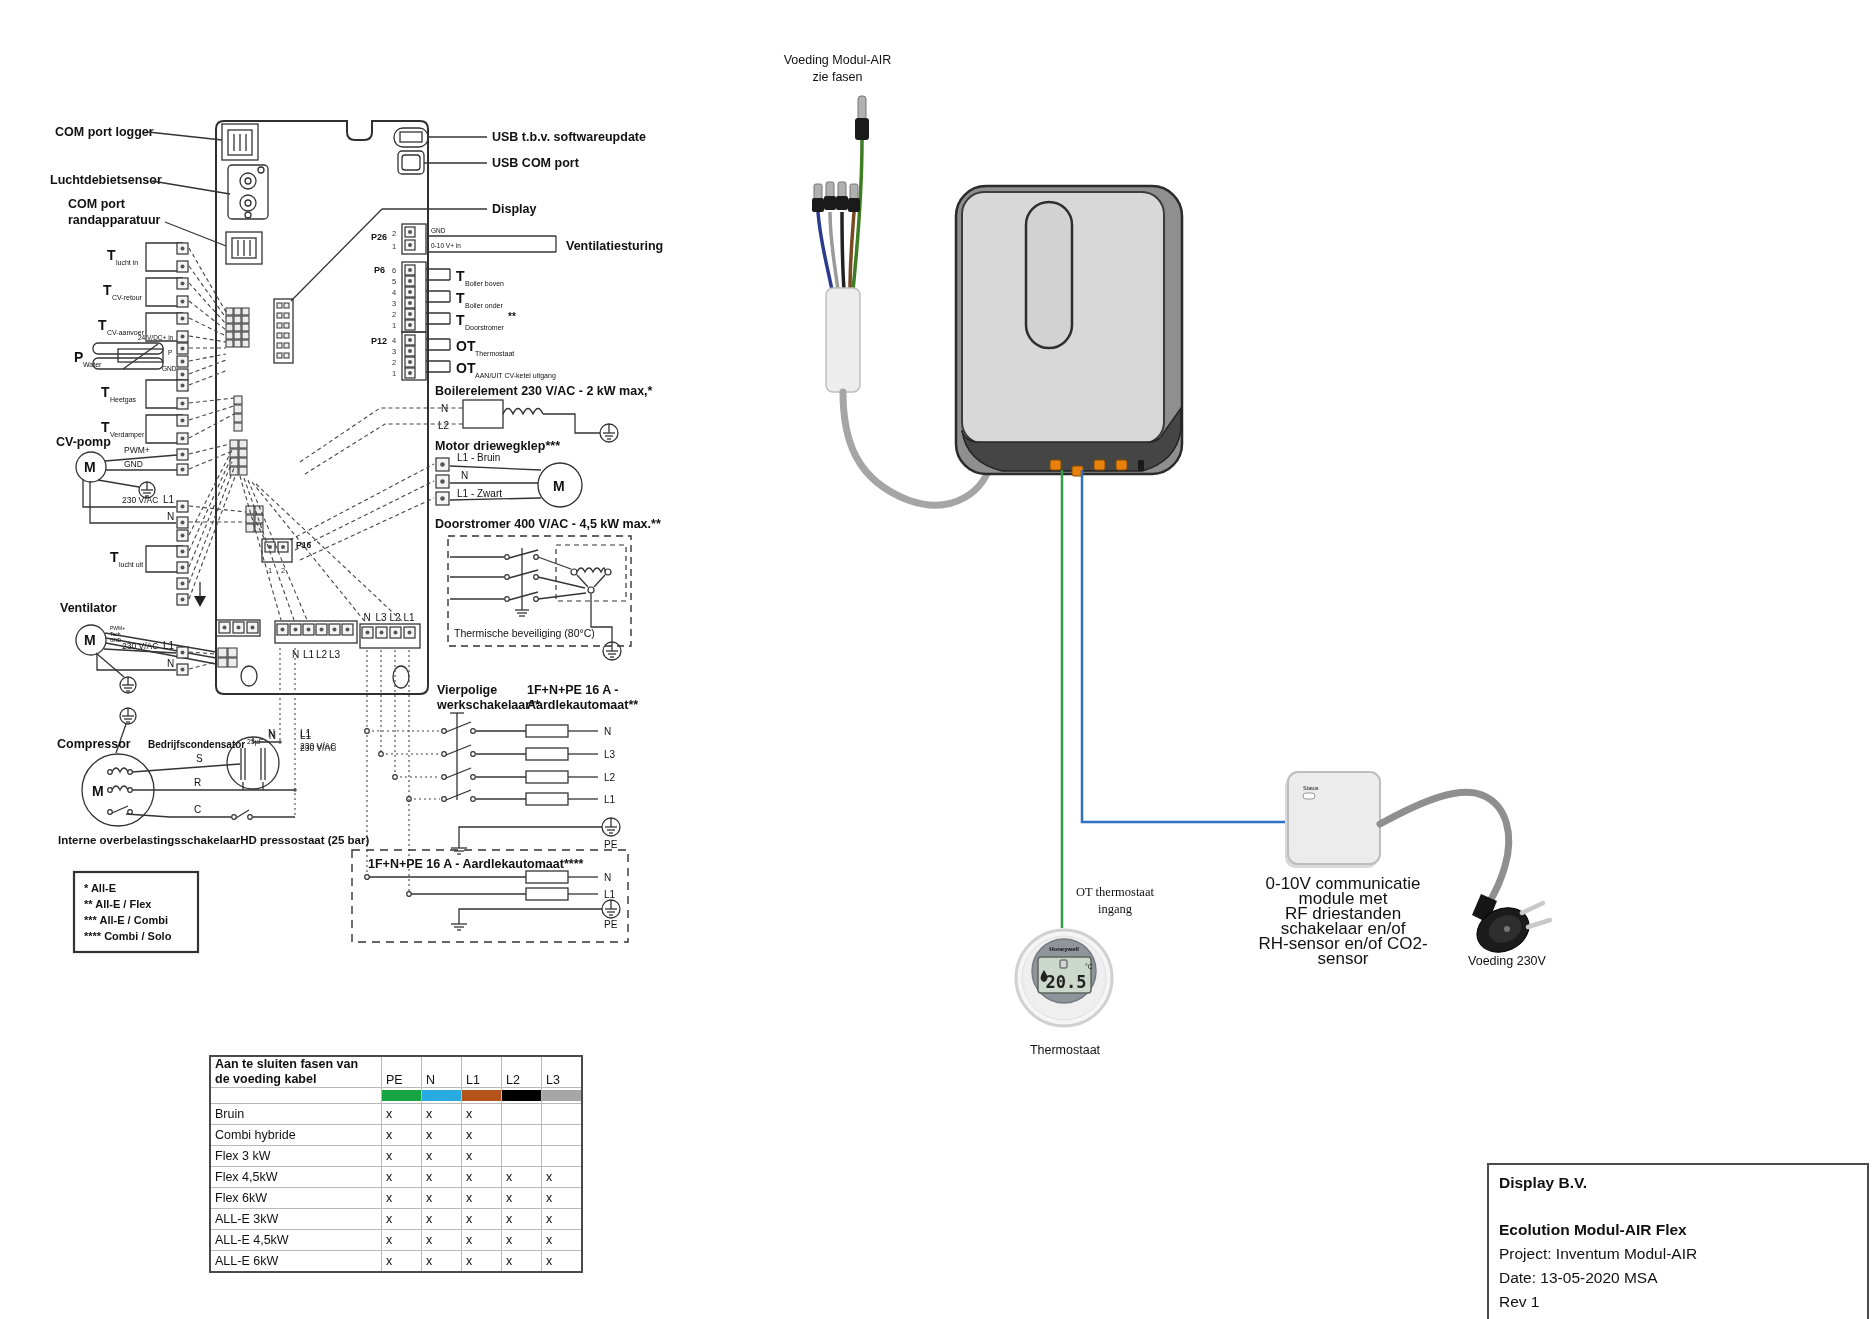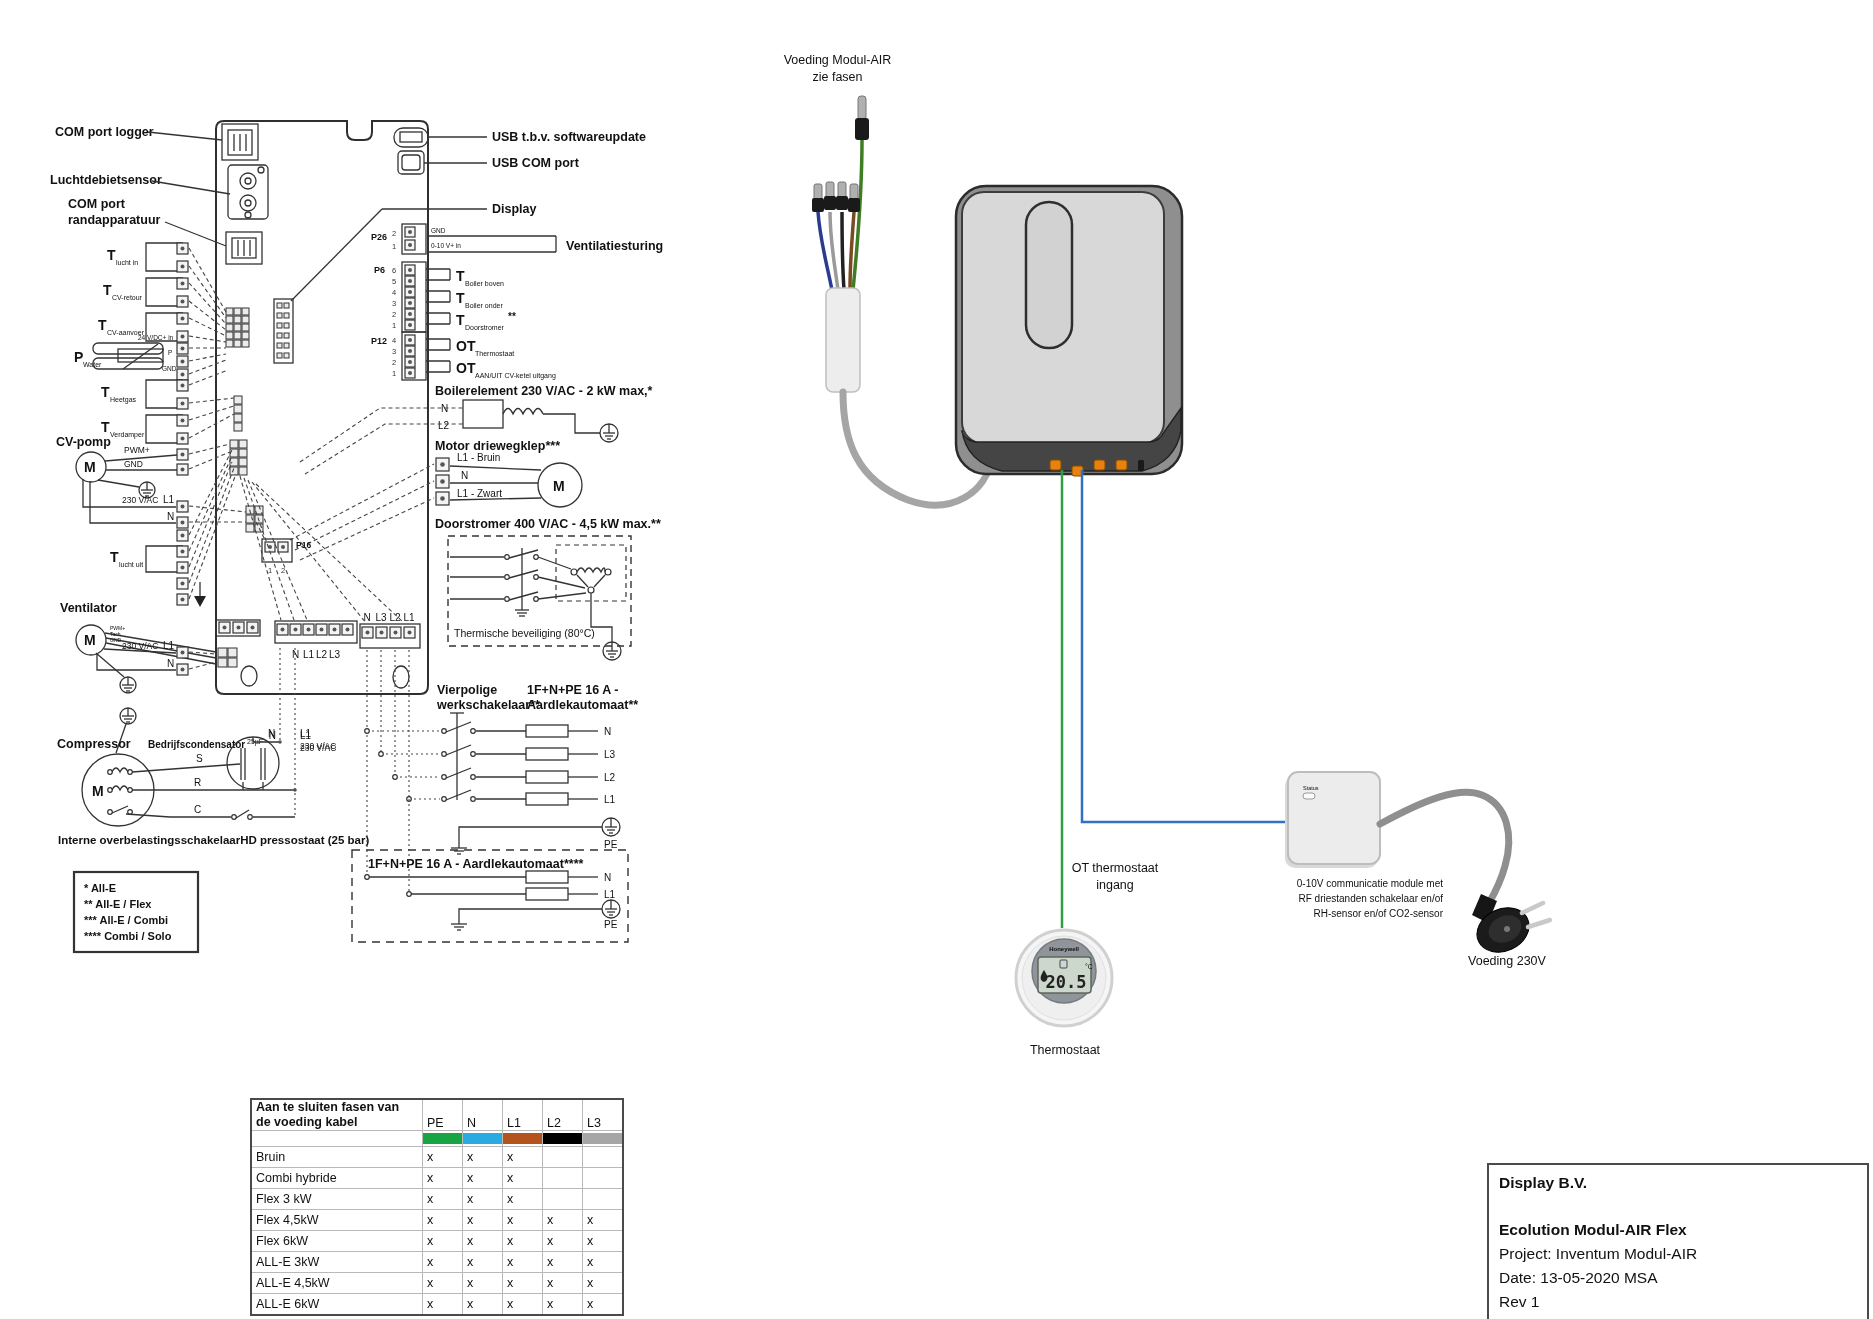--- a/index.html
+++ b/index.html
@@ -23,23 +23,23 @@
   .t-sm{font:400 8.5px "Liberation Sans",sans-serif;}
   .t-xs{font:400 6.5px "Liberation Sans",sans-serif;}
   .t-t5{font:400 5px "Liberation Sans",sans-serif;}
   .t-sub{font:400 7px "Liberation Sans",sans-serif;}
   .t-T{font:600 14px "Liberation Sans",sans-serif;}
   .t-pin{font:400 7.5px "Liberation Sans",sans-serif;fill:#333;}
   .t-lcd{font:700 17px "DejaVu Sans Mono",monospace;fill:#222;}
   
   .title{left:75px;top:6px;width:585px;text-align:center;font-size:26px;font-weight:700;line-height:32px;}
   .cap{font-size:12.5px;line-height:17px;text-align:center;}
-  .cap-sm{font-size:10px;line-height:15px;text-align:right;}
+  .cap-sm{font-size:17px;line-height:15px;text-align:center;}
   
-  .ptable{left:209px;top:1098px;margin-left:41px;}
+  .ptable{left:209px;top:1055px;}
   .ptable table{border-collapse:collapse;font-size:12.5px;background:#fff;}
   .ptable td{border:1px solid #b9b9b9;padding:0 4px;height:20px;vertical-align:middle;}
   .ptable table{border:2px solid #4a4a4a;}
   .ptable .hdr{font-weight:700;line-height:15px;vertical-align:bottom;}
   .ptable .colh{vertical-align:bottom;font-weight:400;}
   .ptable .cband{height:13px;padding:1px 0;}
   .ptable .cband div{width:100%;height:11px;}
   .ptable .lblcol{width:162px;}
   .ptable .vcol{width:31px;}
   
@@ -788,21 +788,21 @@
   <text class="t-sm" x="300" y="751">230 V/AC</text>
 </svg>
 
 
 
 <div class="abs cap" style="left:745px;top:52px;width:185px;text-align:center;">
   <div>Voeding Modul-AIR</div>
   <div>zie fasen</div>
 </div>
 
-<div class="abs cap" style="left:1050px;top:860px;width:130px;">
+<div class="abs cap" style="left:1050px;top:884px;width:130px;font-family:Liberation Serif, serif;">
   <div>OT thermostaat</div>
   <div>ingang</div>
 </div>
 
 <div class="abs cap" style="left:1010px;top:1042px;width:110px;">
   <div>Thermostaat</div>
 </div>
 
 <div class="abs cap-sm" style="left:1243px;top:876px;width:200px;">
   <div>0-10V communicatie module met</div>

